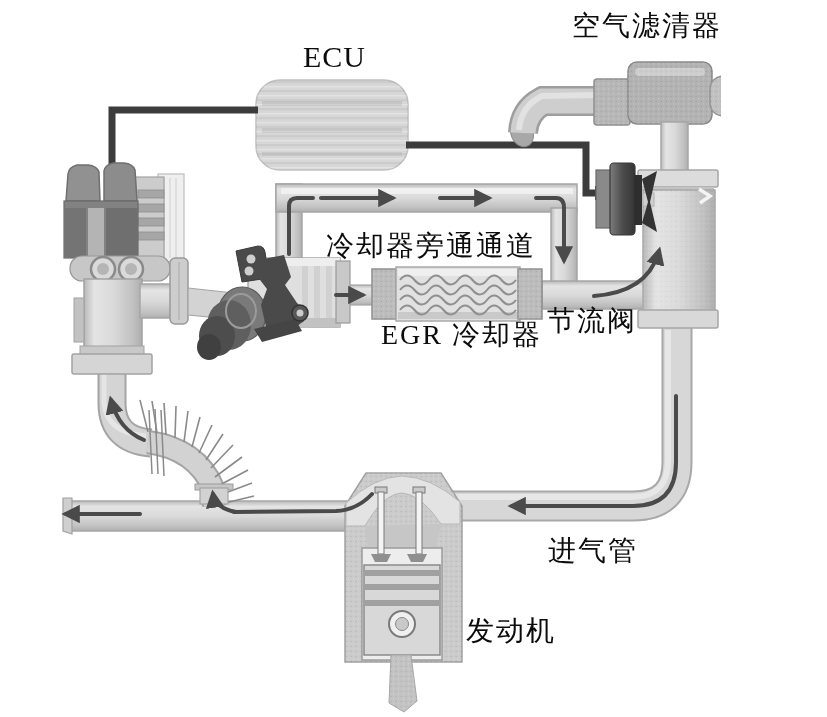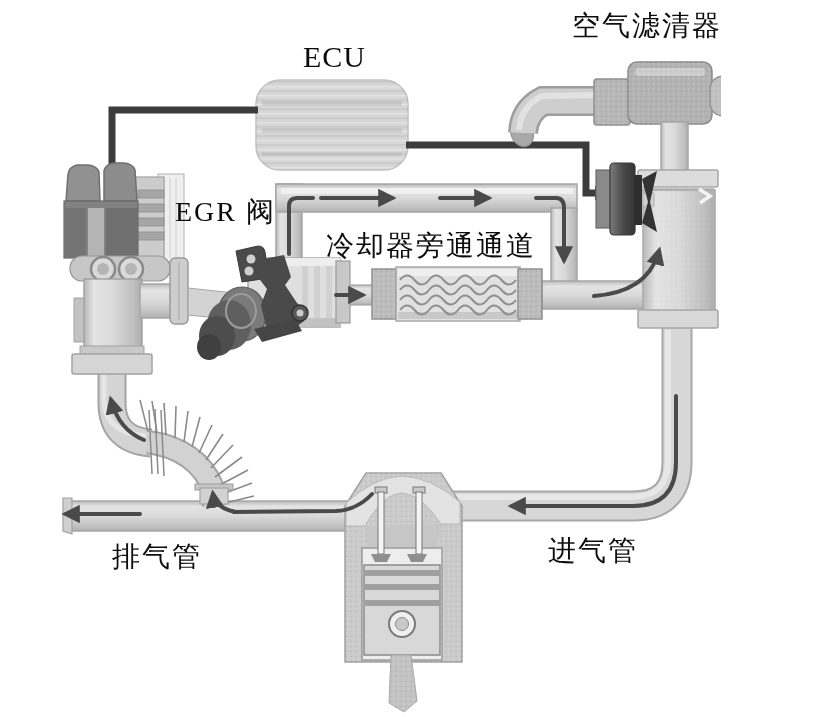--- a/index.html
+++ b/index.html
@@ -264,17 +264,18 @@
     <path class="flow" d="M 676 396 L 676 462 Q 676 506 633 506 L 512 506" marker-end="url(#arr)"></path>
     <path class="flow" d="M 372 494 Q 357 510 336 511 L 234 512"></path>
     <path class="flow" d="M 236 512 Q 215 508 213 494" marker-end="url(#arr)"></path>
     <path class="flow" stroke-width="5" d="M 140 514 L 66 514" marker-end="url(#arr)"></path>
     <path class="flow" stroke-width="4.5" d="M 144 440 Q 119 430 111 400" marker-end="url(#arr)"></path>
   </g>
 </svg>
 
   <div class="lbl lbl-latin" style="left:303px;top:40px">ECU</div>
   <div class="lbl" style="left:572px;top:11px">空气滤清器</div>
-  <div class="lbl" style="left:175px;top:197px">EGR 阀</div>
   <div class="lbl" style="left:326px;top:231px">冷却器旁通通道</div>
-  <div class="lbl" style="left:112px;top:542px">排气管</div>
+  <div class="lbl" style="left:381px;top:320px">EGR 冷却器</div>
+  <div class="lbl" style="left:547px;top:306px">节流阀</div>
   <div class="lbl" style="left:548px;top:536px">进气管</div>
+  <div class="lbl" style="left:466px;top:616px">发动机</div>
 </div>
 
 </body></html>

